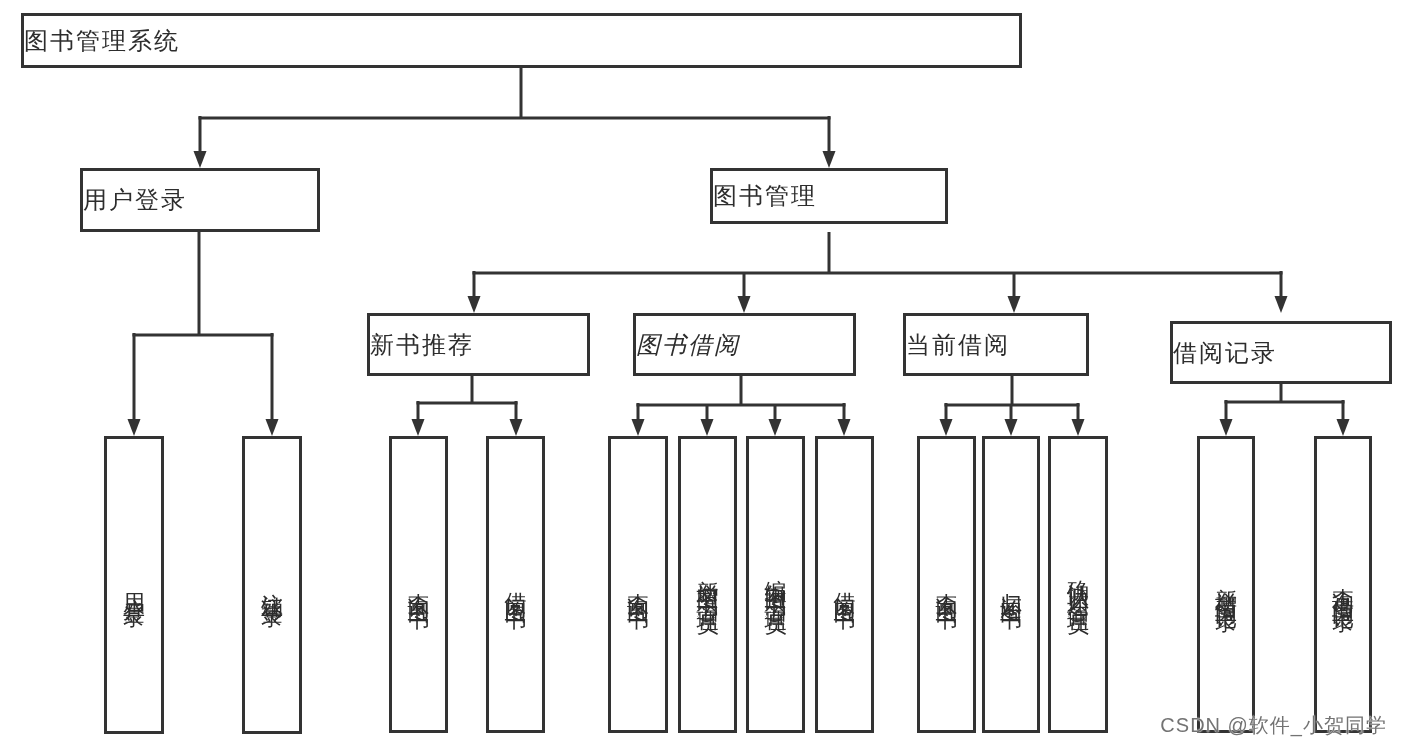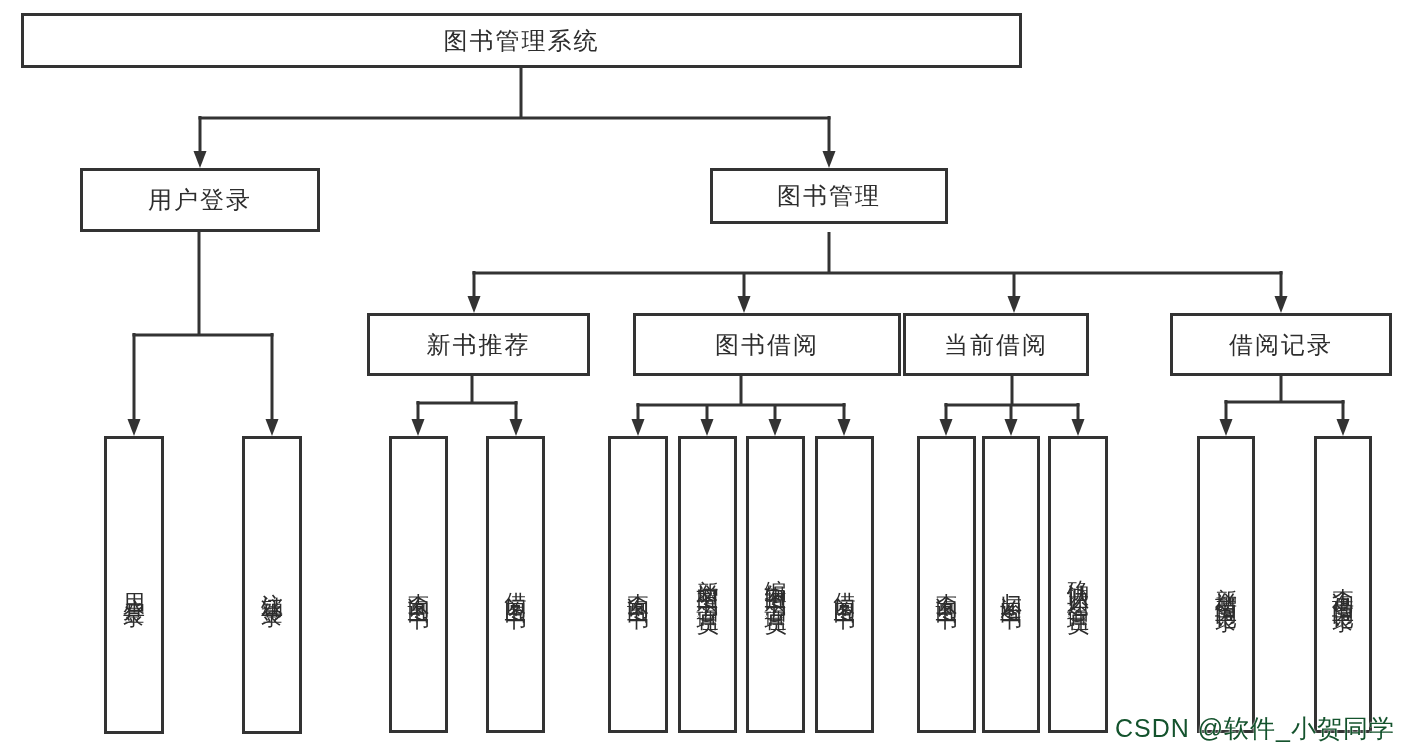--- a/index.html
+++ b/index.html
@@ -16,21 +16,21 @@
     left: 0; top: 0;
     width: 1405px; height: 747px;
   }
   .hbox {
     position: absolute;
     box-sizing: border-box;
     background: #ffffff;
     border: 3px solid #333333;
     display: flex;
     align-items: center;
-    justify-content: center;
+    justify-content: flex-start;
     font-size: 24px;
     color: #2d2d2d;
     letter-spacing: 2px;
     z-index: 2;
   }
   .vbox {
     position: absolute;
     box-sizing: border-box;
     background: #ffffff;
     border: 3px solid #333333;
@@ -43,24 +43,24 @@
     writing-mode: vertical-rl;
     text-orientation: upright;
     font-size: 22px;
     line-height: 1;
     letter-spacing: 5px;
     color: #2d2d2d;
     white-space: nowrap;
   }
   .watermark {
     position: absolute;
-    right: 10px;
+    right: 18px;
     top: 712px;
-    font-size: 25px;
-    color: #14532d;
+    font-size: 20px;
+    color: #737373;
     letter-spacing: 1px;
     text-shadow: 0 0 2px #ffffff, 0 0 1px #ffffff;
     z-index: 3;
   }
 </style>
 </head>
 <body>
 
 <div id="stage">
 
@@ -137,27 +137,27 @@
   <div class="hbox" style="left:80px; top:168px; width:240px; height:64px;">
     <span>用户登录</span>
   </div>
   <div class="hbox" style="left:710px; top:168px; width:238px; height:56px;">
     <span>图书管理</span>
   </div>
 
   <div class="hbox" style="left:367px; top:313px; width:223px; height:63px;">
     <span>新书推荐</span>
   </div>
-  <div class="hbox" style="left:633px; top:313px; width:268px; height:63px;">
+  <div class="hbox" style="left:633px; top:313px; width:223px; height:63px;font-style:italic;">
     <span>图书借阅</span>
   </div>
   <div class="hbox" style="left:903px; top:313px; width:186px; height:63px;">
     <span>当前借阅</span>
   </div>
-  <div class="hbox" style="left:1170px; top:313px; width:222px; height:63px;">
+  <div class="hbox" style="left:1170px; top:321px; width:222px; height:63px;">
     <span>借阅记录</span>
   </div>
 
   <div class="vbox" style="left:104px; top:436px; width:60px; height:298px;">
     <span class="vtext">用户登录</span>
   </div>
   <div class="vbox" style="left:242px; top:436px; width:60px; height:298px;">
     <span class="vtext">注销登录</span>
   </div>
 

